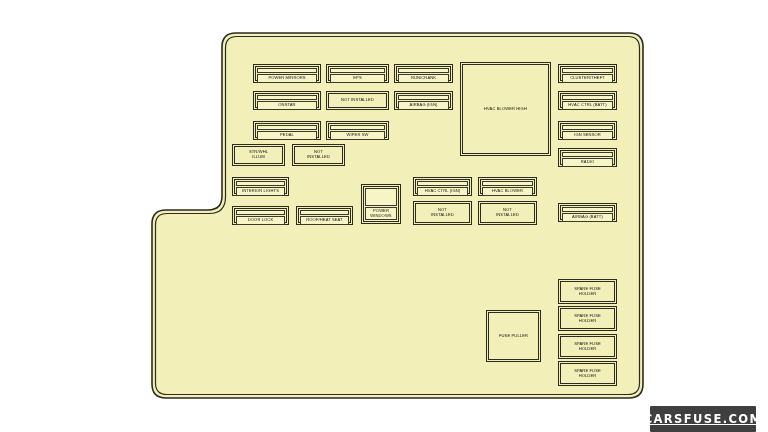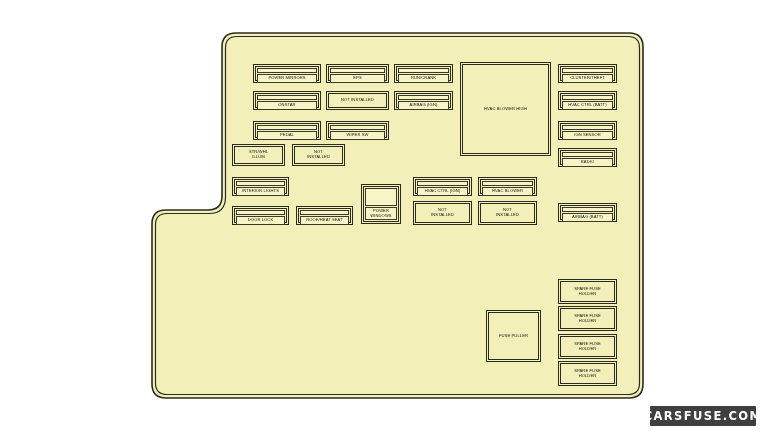--- a/index.html
+++ b/index.html
@@ -291,17 +291,17 @@
 HOLDER</div>
         </div>
       </div>
       <div class="fuse v-plain" style="left: 486px; top: 310px; width: 55px; height: 52px;">
         <div class="fuse-inner">
           <div class="label">FUSE PULLER</div>
         </div>
       </div>
     </div>
 
-  <div id="watermark" style="left: 650px; top: 406px; width: 106px; height: 20px;">
+  <div id="watermark" style="left: 650px; top: 406px; width: 106px; height: 26px; text-decoration: underline;">
     <span>CARSFUSE.COM</span>
   </div>
 
 </div>
 
 </body></html>

